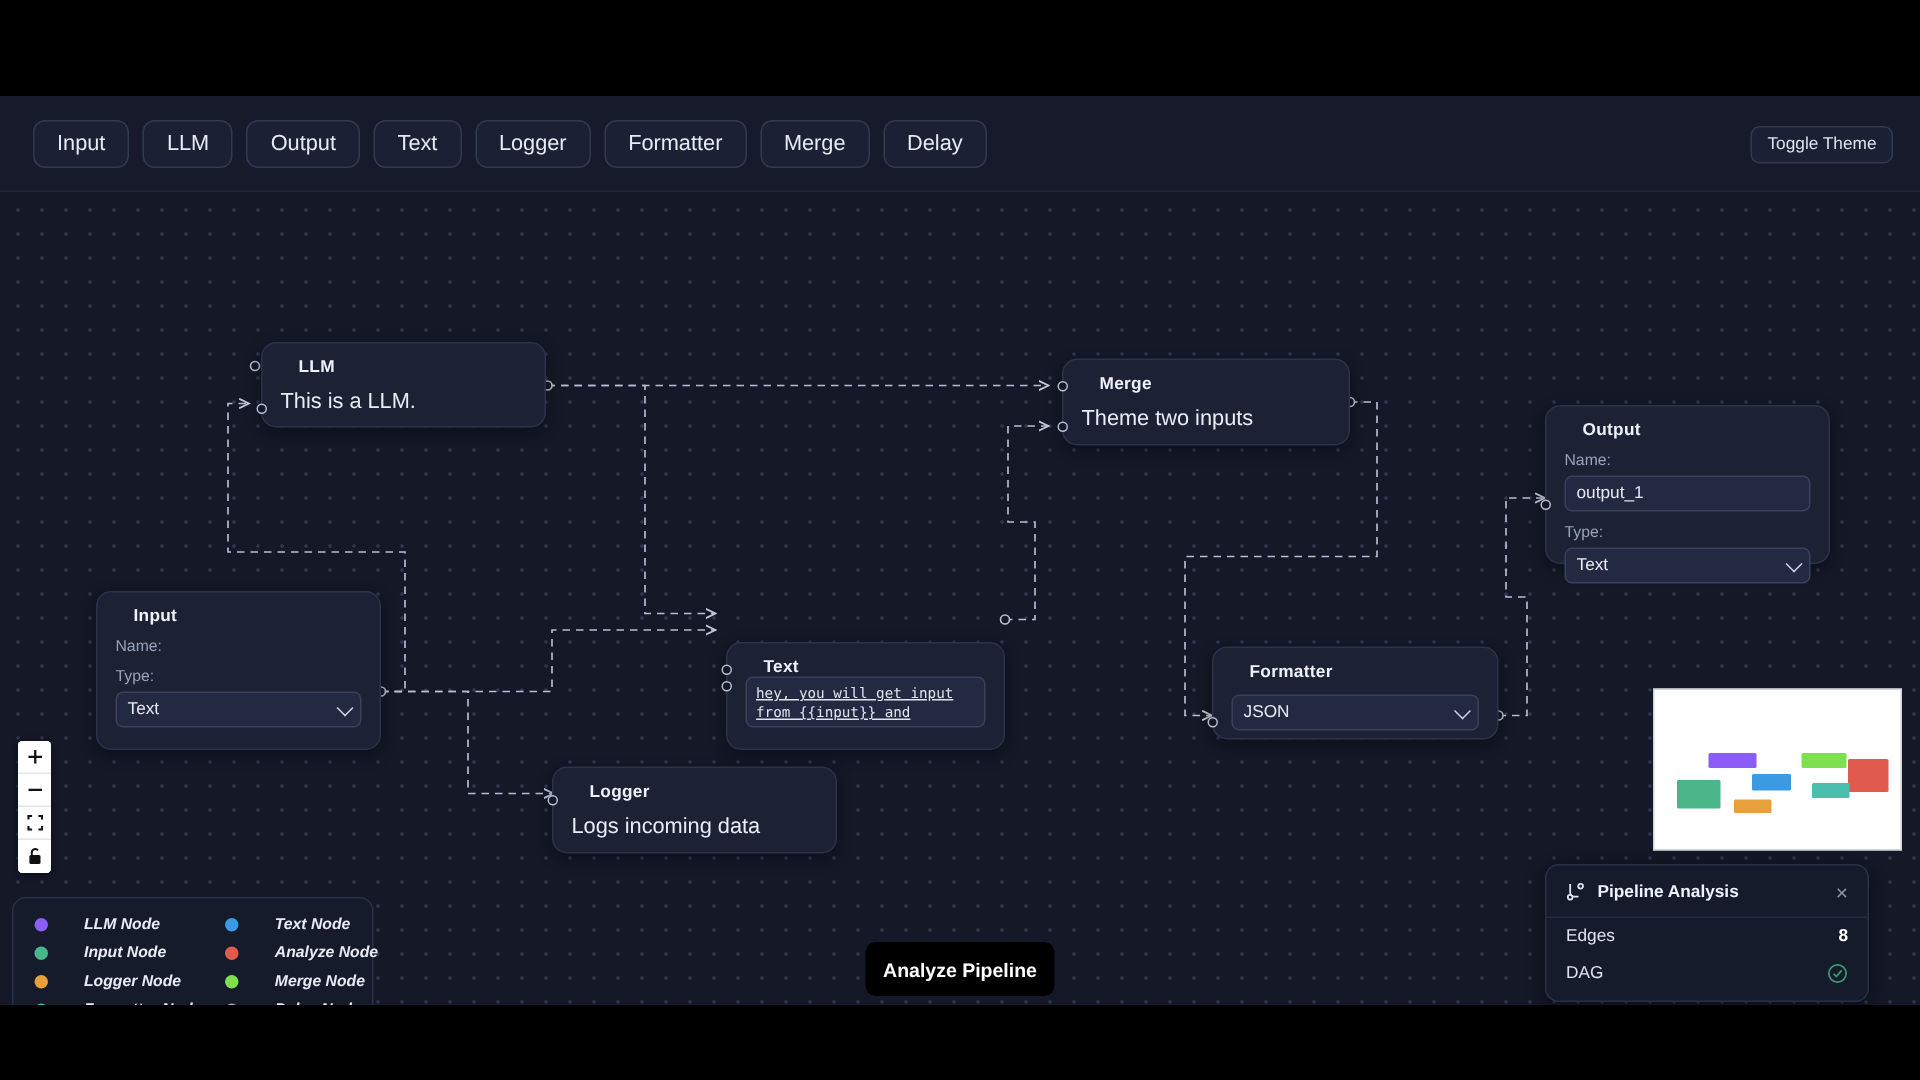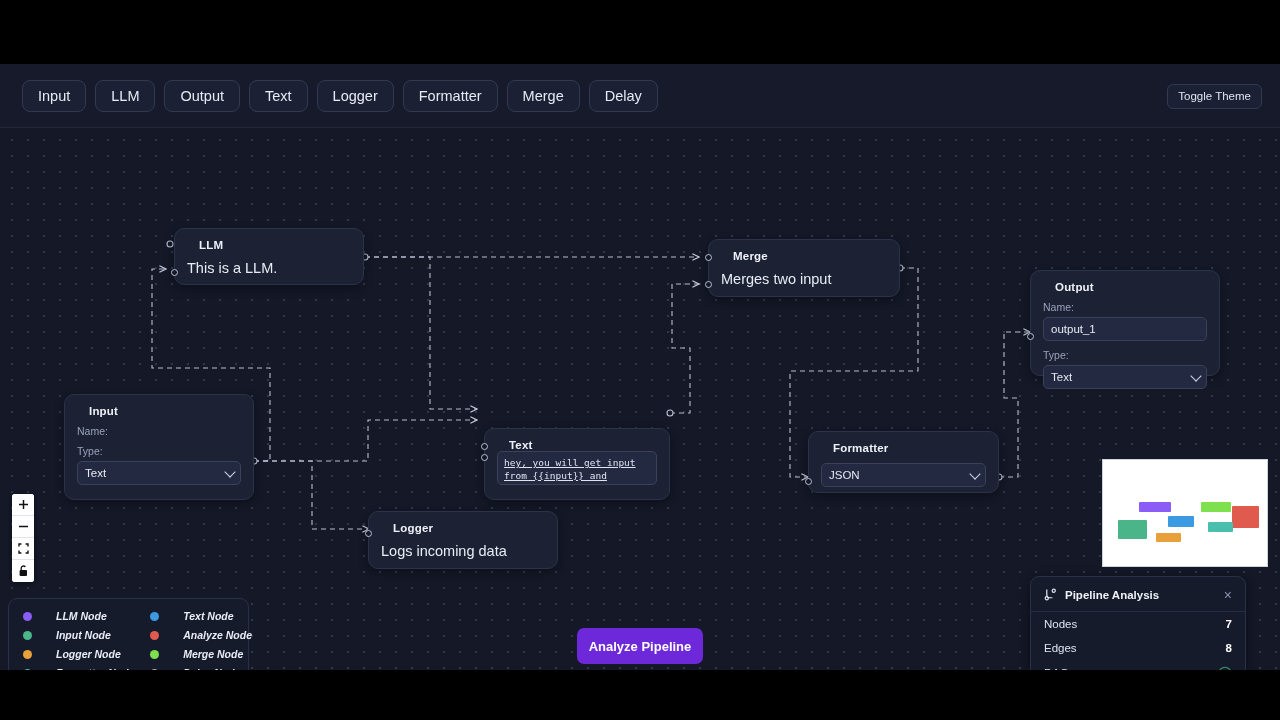--- a/index.html
+++ b/index.html
@@ -171,21 +171,21 @@
   .arow {
     display: flex; align-items: center; justify-content: space-between;
     padding: 6px 13px; font-size: 11.5px; color: #dfe3f0;
   }
   .aval { font-weight: bold; color: #fff; font-size: 11.5px; }
 
   
   #analyze {
     position: absolute; left: 577px; top: 500px;
     width: 126px; height: 36px;
-    background: #6d28d9;
+    background: #000000;
     border: none; border-radius: 7px;
     color: #fff; font-size: 13px; font-weight: bold;
     cursor: pointer;
     font-family: "Liberation Sans", sans-serif;
   }
 </style>
 </head>
 <body>
 
 <div id="app">
@@ -248,21 +248,21 @@
       </div>
       <div class="node-body">This is a LLM.</div>
       <div class="h left" style="top:40px"></div>
     </div>
 
     <div class="node" style="left:708px; top:111px; width:192px; height:58px;">
       <div class="node-title">
         <span class="tdot"></span>
         <span>Merge</span>
       </div>
-      <div class="node-body">Merges two input</div>
+      <div class="node-body">Theme two inputs</div>
       <div class="h left" style="top:14px"></div>
       <div class="h left" style="top:41px"></div>
     </div>
 
     <div class="node" style="left:1030px; top:142px; width:190px; height:106px;">
       <div class="node-title">
         <span class="tdot"></span>
         <span>Output</span>
       </div>
       <div class="field-label">Name:</div>
@@ -400,24 +400,20 @@
       <div class="ah">
         <svg width="13" height="13" viewBox="0 0 14 14" fill="none" stroke="#dfe4f2" stroke-width="1.3">
           <path d="M3 1.5v6a3 3 0 0 0 3 3h3"></path>
           <circle cx="3" cy="11" r="1.7"></circle>
           <circle cx="10.5" cy="3" r="1.7"></circle>
         </svg>
         <span class="at">Pipeline Analysis</span>
         <span style="color:#8b93ac;font-size:14px;cursor:pointer;line-height:12px">×</span>
       </div>
       <div class="arow">
-        <span>Nodes</span>
-        <span class="aval">7</span>
-      </div>
-      <div class="arow">
         <span>Edges</span>
         <span class="aval">8</span>
       </div>
       <div class="arow" style="padding-bottom:11px">
         <span>DAG</span>
         <svg width="14" height="14" viewBox="0 0 16 16" fill="none" stroke="#3d9970" stroke-width="1.3">
           <circle cx="8" cy="8" r="6.6"></circle>
             <path d="M5 8.2l2.1 2.1L11.2 5.6"></path>
         </svg>
       </div>

